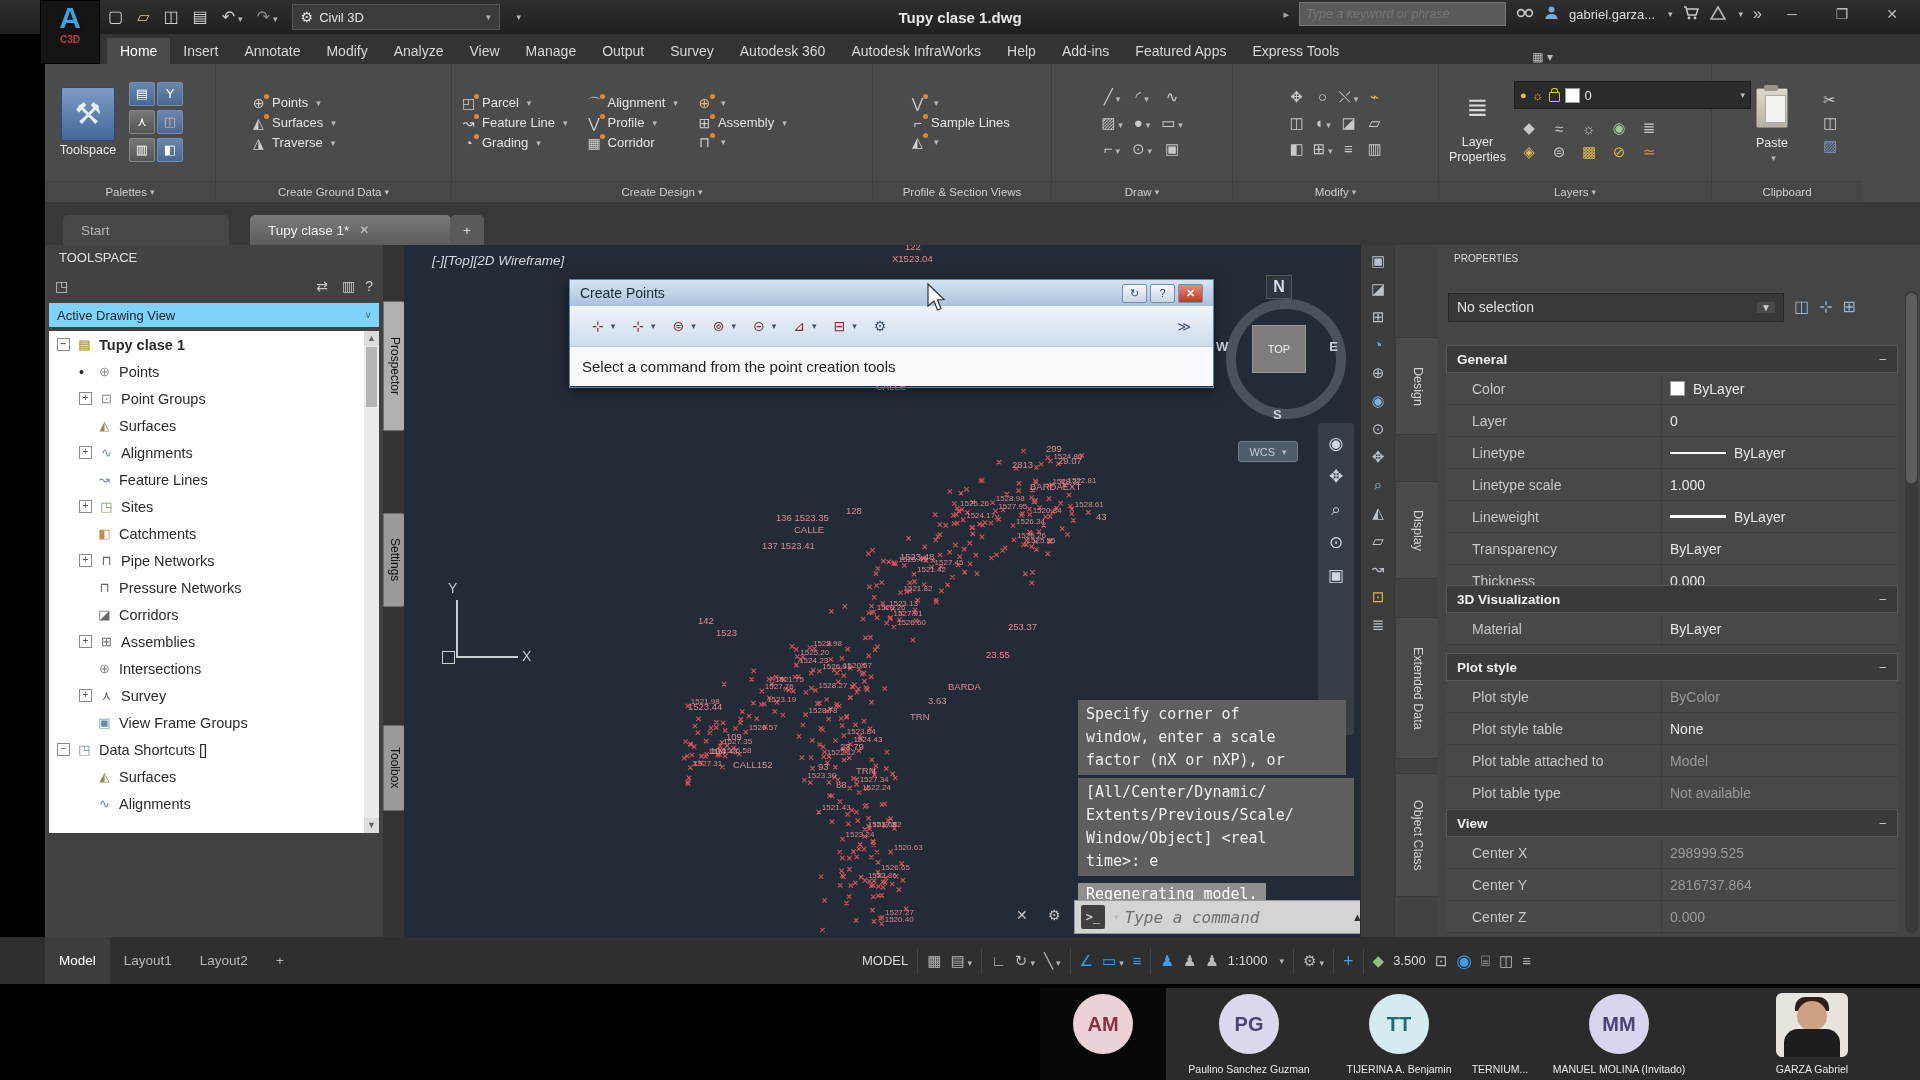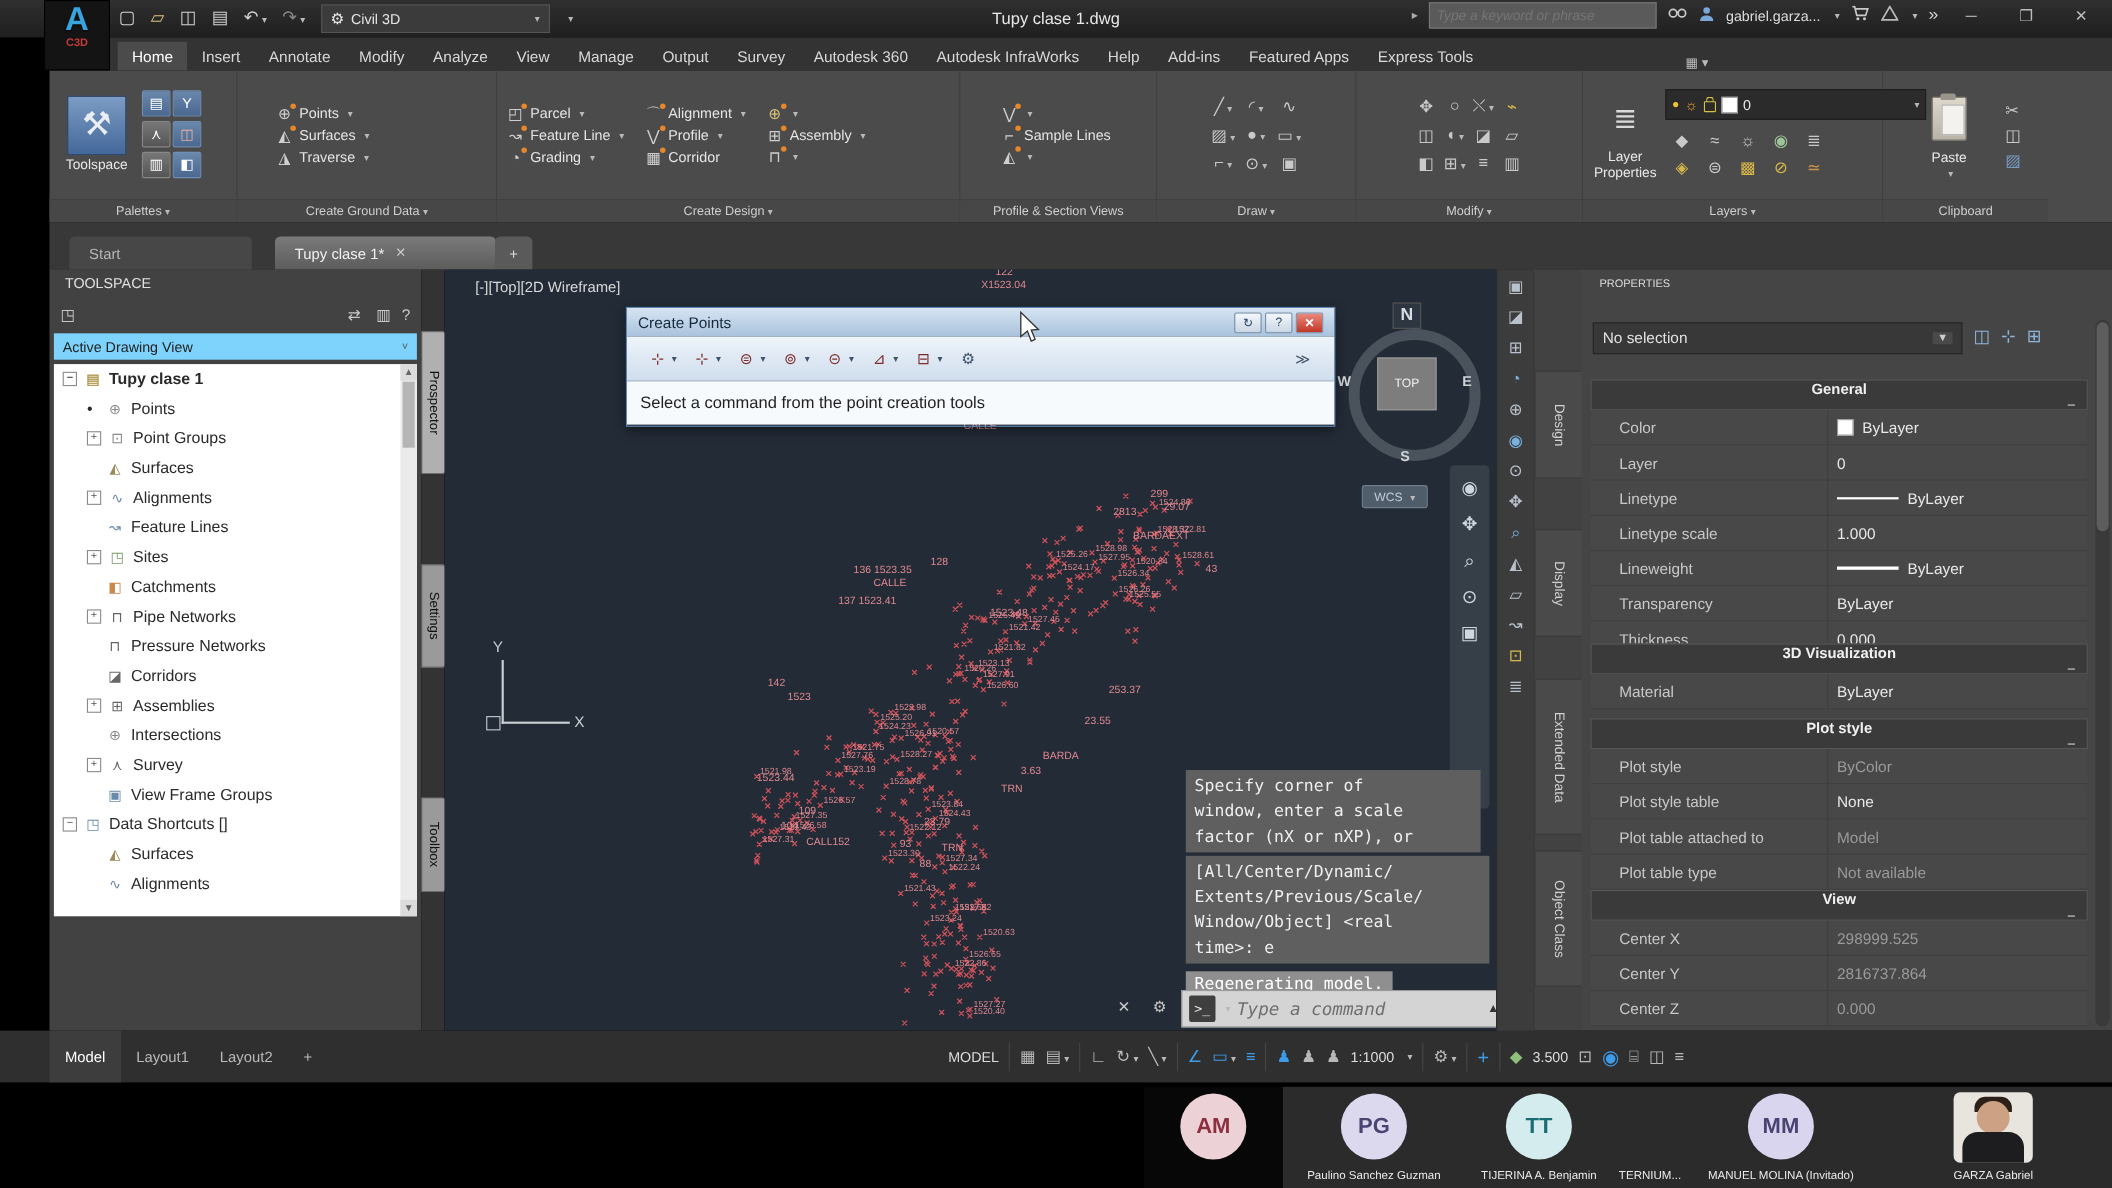--- a/index.html
+++ b/index.html
@@ -13,21 +13,21 @@
   
   #titlebar{left:0;top:0;width:1920px;height:34px;background:linear-gradient(#2f2f2f,#1f1f1f);}
   #logo{left:40px;top:0;width:58px;height:62px;background:#141414;z-index:5;text-align:center;border:1px solid #000;}
   #logo .a{font-size:30px;font-weight:bold;color:#38a3dd;display:block;line-height:34px;text-shadow:0 1px 2px #000;}
   #logo .c3d{font-size:10px;font-weight:bold;color:#c43b3b;display:block;line-height:10px;}
   .qat{left:108px;top:0;height:34px;display:flex;align-items:center;gap:14px;}
   .qat .g{font-size:16px;color:#cfcfcf;}
   .wsbox{display:flex;align-items:center;gap:6px;background:#3b3b3b;border:1px solid #555;height:24px;padding:0 8px;width:190px;}
   .wsbox .gear{color:#e8e8e8;font-size:14px;}
   .wsbox .lbl{font-size:13px;color:#e4e4e4;flex:1;}
-  #doc-title{left:0;top:0;width:1920px;height:34px;display:flex;align-items:center;justify-content:center;font-size:15px;color:#e8e8e8;pointer-events:none;}
+  #doc-title{left:0;top:0;width:1920px;height:34px;display:flex;align-items:center;justify-content:center;font-size:15px;color:#e8e8e8;pointer-events:none;font-weight:bold;}
   .tb-right{right:8px;top:0;height:28px;display:flex;align-items:center;gap:10px;}
   .searchbox{width:205px;height:22px;background:#5a5a5a;border:1px solid #777;display:flex;align-items:center;}
   .searchbox input{background:transparent;border:none;outline:none;color:#cccccc;font-style:italic;font-size:12.5px;width:100%;padding:0 6px;font-family:"Liberation Sans",sans-serif;}
   .tb-user{font-size:13px;color:#dcdcdc;}
   .winbtn{width:40px;height:26px;display:flex;align-items:center;justify-content:center;color:#bbb;font-size:14px;}
 
   
   #tabrow{left:45px;top:34px;right:0;height:30px;background:#333333;display:flex;align-items:flex-end;padding-left:62px;}
   .rtab{padding:5px 13px;font-size:14px;color:#d8d8d8;}
   .rtab.active{background:#4b4b4b;color:#fff;}
@@ -86,21 +86,21 @@
   .lvl0{padding-left:8px;}.lvl1{padding-left:30px;}
   .titem.bold{font-weight:bold;}
   #ts-scroll{position:absolute;right:0;top:0;width:15px;bottom:0;background:#ebebeb;}
   #ts-scroll .thumb{position:absolute;left:2px;top:16px;width:11px;height:60px;background:#b5b5b5;}
   #ts-scroll .ar{position:absolute;left:0;width:15px;height:15px;color:#666;font-size:9px;text-align:center;line-height:15px;background:#dcdcdc;}
   #ts-sidetabs{left:383px;top:245px;width:21px;height:692px;background:#333;}
   .vtab{position:absolute;left:0;width:21px;background:#9a9a9a;color:#111;font-size:12px;writing-mode:vertical-rl;display:flex;align-items:center;justify-content:center;border-radius:0 4px 4px 0;border:1px solid #6e6e6e;}
 
   
   #viewport{left:404px;top:245px;width:956px;height:692px;background:#232b36;overflow:hidden;}
-  #vp-label{position:absolute;left:28px;top:8px;font-size:13.5px;color:#d8d8d8;}
+  #vp-label{position:absolute;left:28px;top:8px;font-size:13.5px;color:#d8d8d8;font-style:italic;}
   #cloud{position:absolute;left:0;top:0;}
   
   #vcube{position:absolute;left:818px;top:30px;width:112px;height:150px;}
   #vcube .ring{position:absolute;left:4px;top:24px;width:100px;height:100px;border-radius:50%;border:10px solid rgba(150,155,160,.35);}
   #vcube .letter{position:absolute;font-size:13px;color:#cfd3d8;font-weight:bold;}
   #vcube .nbox{position:absolute;left:44px;top:0px;width:24px;height:22px;background:#2e3642;color:#d8dce0;display:flex;align-items:center;justify-content:center;font-weight:bold;border:1px solid #555;}
   #vcube .top{position:absolute;left:30px;top:50px;width:52px;height:46px;background:#7d7d7d;color:#f2f2f2;font-size:11px;display:flex;align-items:center;justify-content:center;border:1px solid #999;}
   #wcs{position:absolute;left:834px;top:196px;width:58px;height:19px;background:rgba(90,105,120,.8);border:1px solid #6d7d8d;border-radius:3px;color:#c3cdd7;font-size:11px;display:flex;align-items:center;justify-content:center;gap:4px;}
   
   #navbar{position:absolute;left:914px;top:178px;width:36px;height:300px;background:rgba(230,235,240,.10);border-radius:4px;display:flex;flex-direction:column;align-items:center;gap:16px;padding-top:12px;}
@@ -138,21 +138,21 @@
   .vlabel{position:absolute;left:0;width:44px;writing-mode:vertical-rl;color:#d2d2d2;font-size:12.5px;display:flex;align-items:center;justify-content:center;background:#4a4a4a;border:1px solid #3a3a3a;border-radius:0 4px 4px 0;}
 
   
   #props{left:1438px;top:245px;width:482px;height:692px;background:#454545;overflow:hidden;}
   #props-title{height:28px;line-height:28px;padding-left:16px;font-size:10px;color:#dcdcdc;}
   #props-selrow{position:absolute;left:10px;top:48px;right:14px;height:28px;display:flex;align-items:center;gap:10px;}
   #props-sel{width:318px;height:27px;background:#383838;border:1px solid #262626;display:flex;align-items:center;padding:0 8px;font-size:14px;color:#e2e2e2;}
   #props-sel .dd{margin-left:auto;width:18px;text-align:center;background:#4a4a4a;color:#ccc;font-size:10px;}
   #props-selrow .g{font-size:16px;color:#8fb7dc;}
   .sect{position:absolute;left:8px;right:22px;}
-  .sect-h{height:26px;background:#3a3a3a;border:1px solid #585858;display:flex;align-items:center;padding:0 10px;font-size:13.5px;font-weight:bold;color:#f0f0f0;flex-direction:column;}
+  .sect-h{height:26px;background:#3a3a3a;border:1px solid #585858;display:flex;align-items:center;padding:0 10px;font-size:13.5px;font-weight:bold;color:#f0f0f0;}
   .sect-h .minus{margin-left:auto;color:#cccccc;font-weight:normal;}
   .prow{height:31px;display:grid;grid-template-columns:215px 1fr;align-items:center;border-bottom:1px solid #3f3f3f;background:#484848;}
   .prow .pl{padding-left:26px;font-size:14px;color:#c8c8c8;}
   .prow .pv{font-size:14px;color:#e8e8e8;display:flex;align-items:center;gap:8px;border-left:1px solid #3f3f3f;padding-left:8px;height:100%;}
   .prow .pv.dim{color:#9a9a9a;}
   .lineswatch{width:56px;height:0;border-top:2px solid #fff;}
   #props-scroll{position:absolute;right:2px;top:46px;width:13px;bottom:4px;background:#3a3a3a;border-radius:6px;}
   #props-scroll .thumb{position:absolute;left:1px;top:2px;width:11px;height:190px;background:#5d5d5d;border-radius:6px;}
 
   

